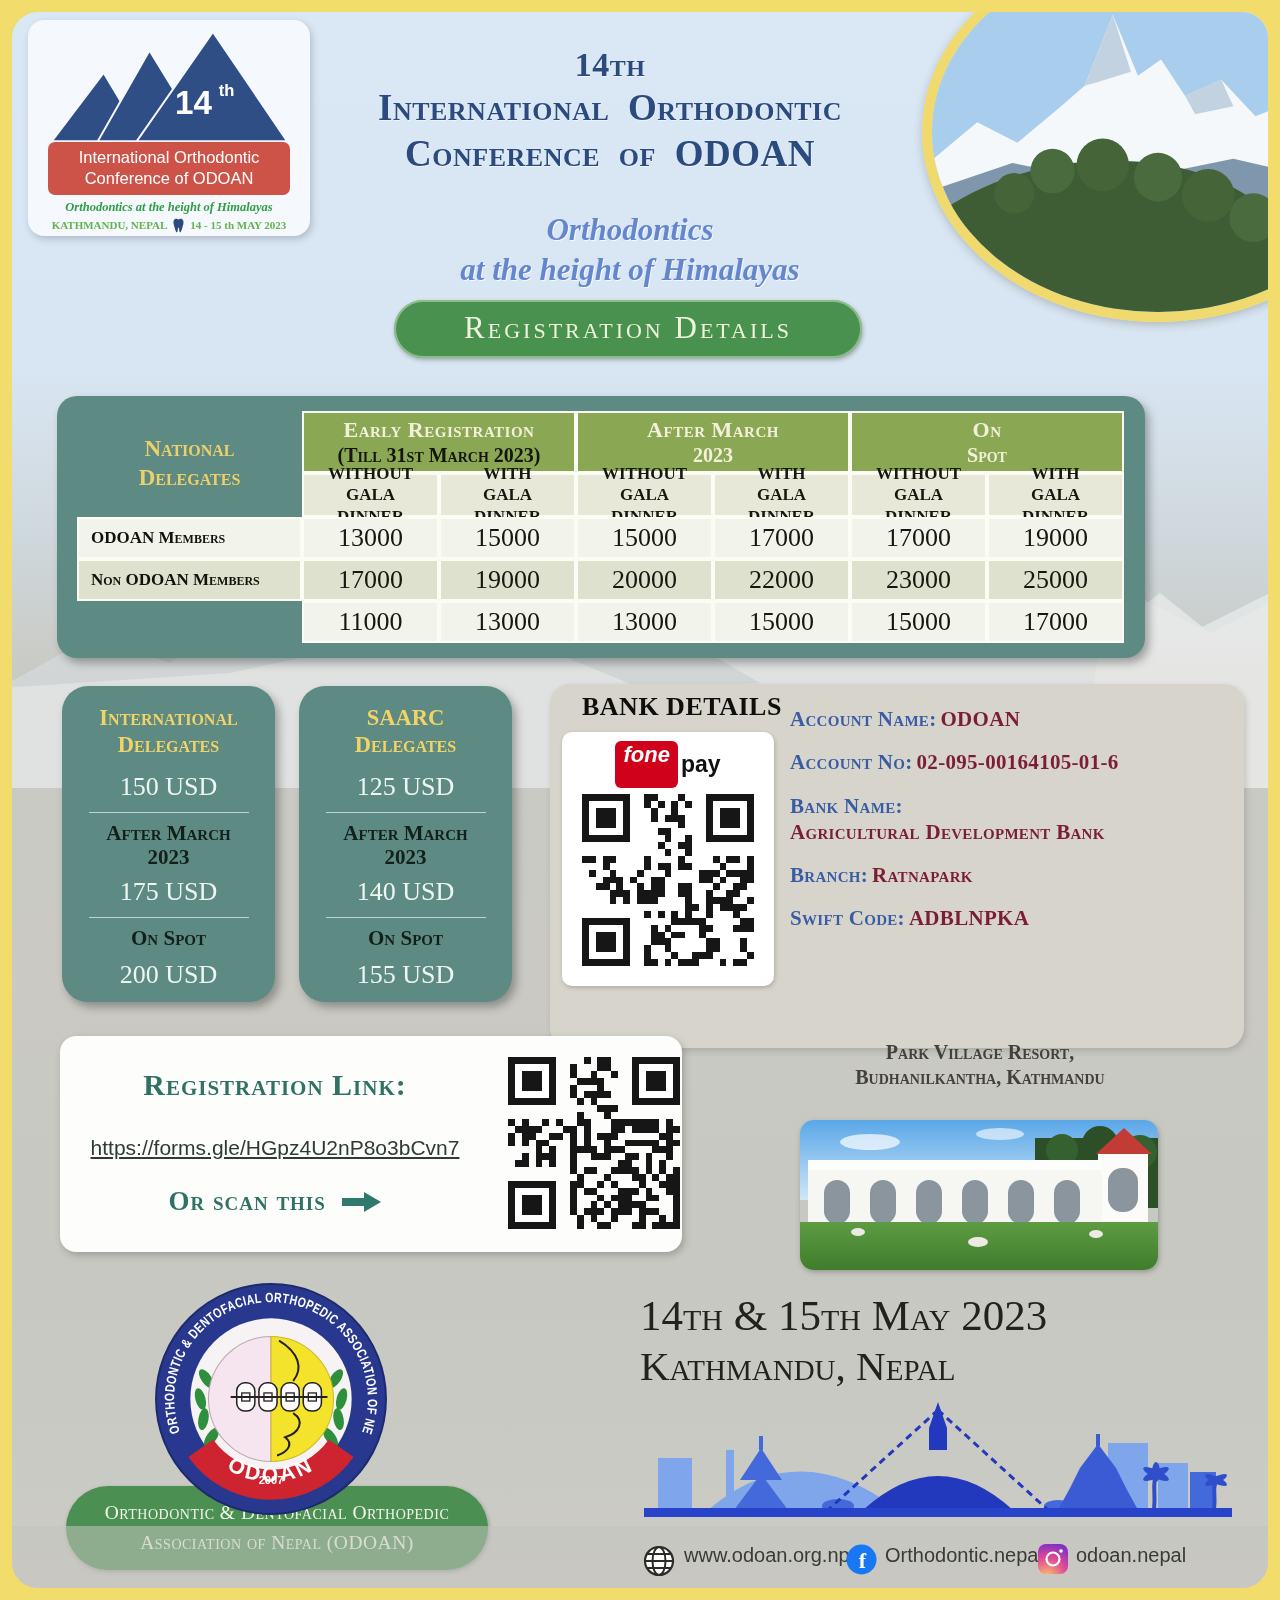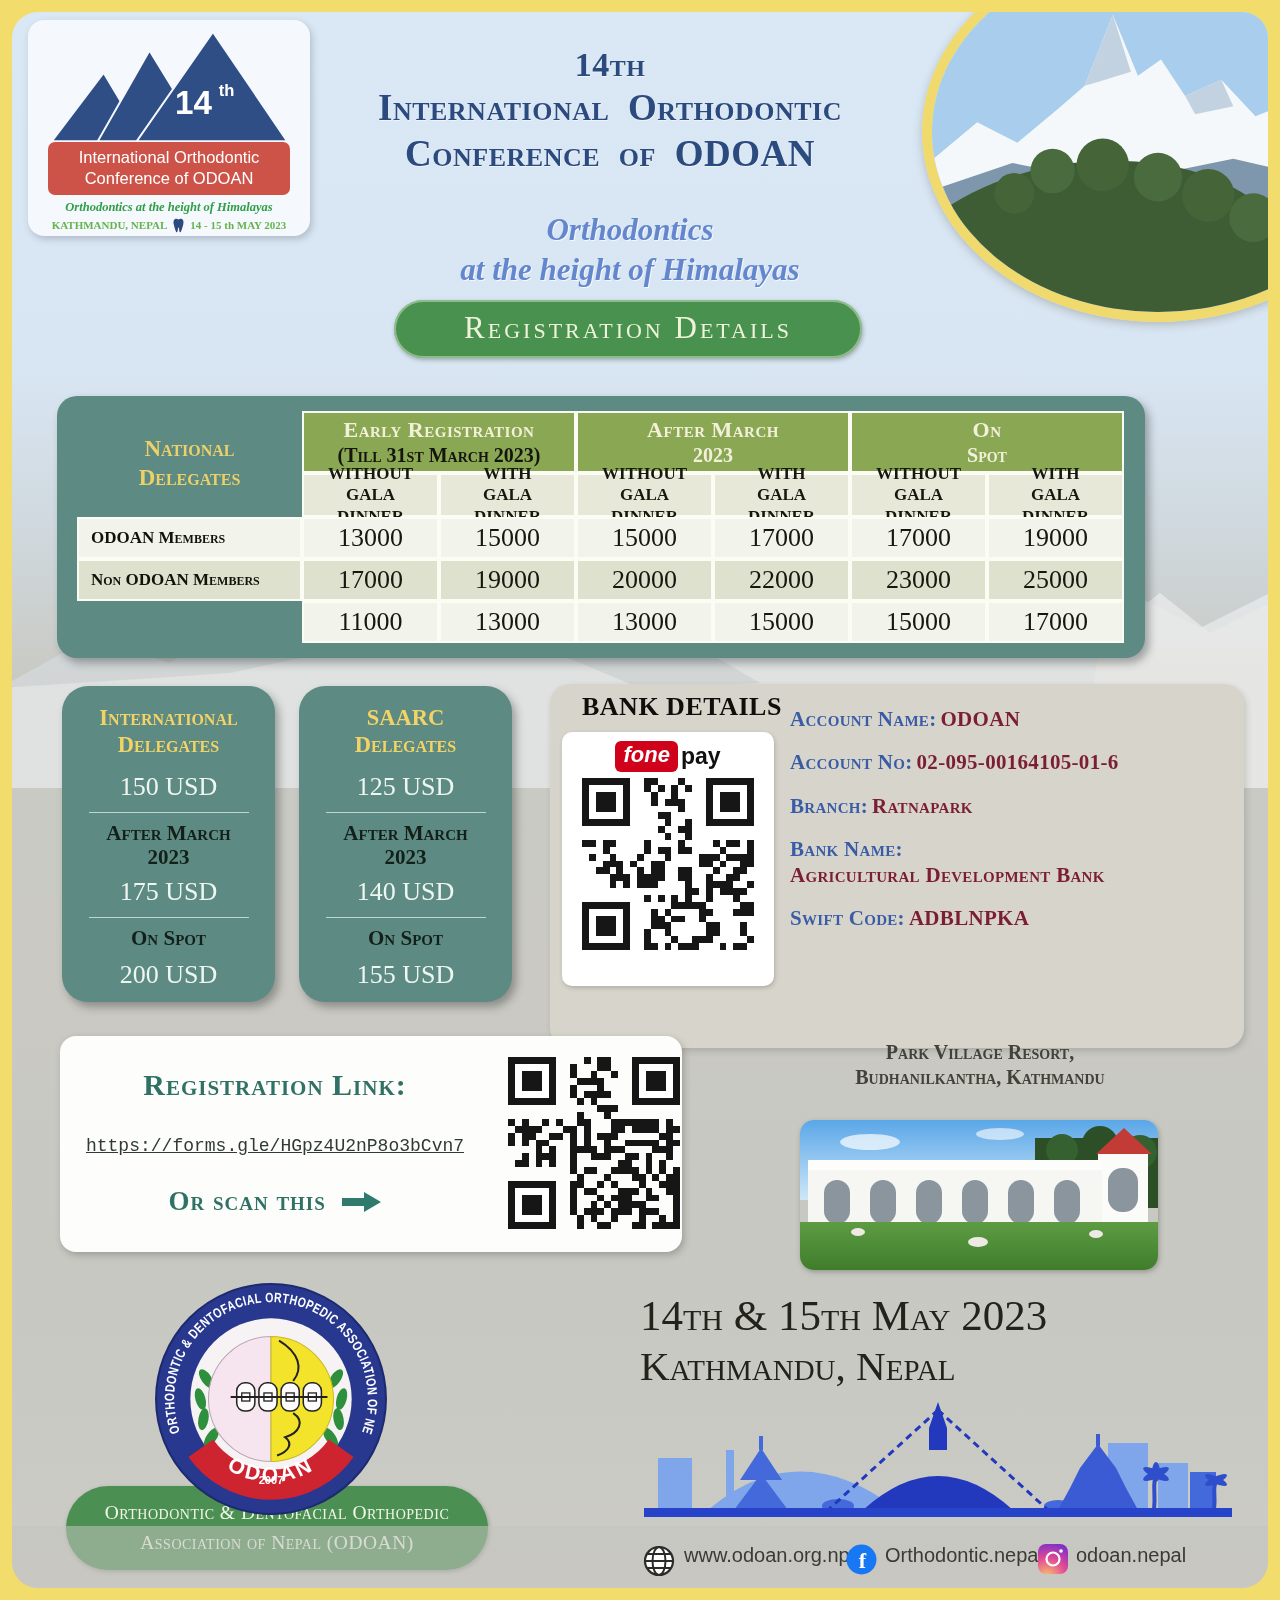--- a/index.html
+++ b/index.html
@@ -64,35 +64,35 @@
   .dcard .period{color:#132019;font-weight:bold;font-size:21px;line-height:1.15;}
 
   
   .bank{position:absolute;left:527px;top:684px;width:694px;height:364px;background:#d7d5cb;
     border-radius:20px;box-shadow:2px 3px 6px rgba(60,60,55,.2);margin-left:23px;}
   .bank-title{position:absolute;left:32px;top:8px;font-weight:bold;font-size:26px;color:#0e0e0a;letter-spacing:.5px;}
   .qrcard{position:absolute;left:12px;top:48px;width:212px;height:254px;background:#fff;border-radius:10px;
     box-shadow:1px 2px 4px rgba(60,60,55,.25);text-align:center;}
   .fonepay{display:inline-flex;align-items:center;gap:3px;margin-top:9px;font-family:"Liberation Sans",sans-serif;}
   .fonepay .fbox{background:#d0021b;color:#fff;font-weight:bold;font-style:italic;font-size:22px;
-    border-radius:6px;padding:1px 8px 4px;}
+    border-radius:6px;padding:1px 8px 20px;}
   .fonepay .fpay{color:#111;font-weight:bold;font-size:23px;}
   .qrbox{width:172px;height:172px;margin:6px auto 0;}
   .fields{position:absolute;left:240px;top:22px;right:16px;}
   .frow{margin-bottom:17px;line-height:1.25;}
   .flabel{color:#3a5ca6;font-weight:bold;font-size:21px;letter-spacing:.3px;}
   .fval{color:#7b1e32;font-weight:bold;font-size:21px;letter-spacing:.3px;}
 
   
   .reg{position:absolute;left:60px;top:1036px;width:622px;height:216px;background:#fdfdfb;border-radius:16px;
     box-shadow:2px 3px 7px rgba(60,60,55,.3);}
   .reg-title{position:absolute;left:0;top:32px;width:430px;text-align:center;color:#2f7265;
     font-weight:bold;font-size:30px;letter-spacing:1px;}
   .reg-url{position:absolute;left:0;top:100px;width:430px;text-align:center;
-    font-family:Liberation Mono, monospace;font-size:18px;color:#2f3a33;}
+    font-family:Liberation Sans, sans-serif;font-size:21px;color:#2f3a33;}
   .reg-url a{color:#2f3a33;text-decoration:underline;}
   .reg-scan{position:absolute;left:0;top:150px;width:430px;text-align:center;color:#2f7265;
     font-weight:bold;font-size:27px;letter-spacing:1px;}
   .reg-qr{position:absolute;left:448px;top:21px;width:172px;height:172px;}
 
   
   .venue-text{position:absolute;left:790px;top:1040px;width:380px;text-align:center;line-height:1.25;}
   .venue-label{color:#8c2130;font-weight:bold;font-size:20px;}
   .venue-line{color:#42423a;font-weight:bold;font-size:20px;}
   .venue-photo{position:absolute;left:800px;top:1120px;width:358px;height:150px;border-radius:14px;
@@ -438,24 +438,24 @@
                 <rect x="0" y="18" width="7" height="7"></rect>
                 <rect x="1" y="19" width="5" height="5" fill="#fff"></rect>
                 <rect x="2" y="20" width="3" height="3"></rect>
               </svg></div>
         </div>
         <div class="fields">
           <div class="frow"><span class="flabel sc">Account Name:</span>
             <span class="fval">ODOAN</span></div>
           <div class="frow"><span class="flabel sc">Account No:</span>
             <span class="fval">02-095-00164105-01-6</span></div>
+          <div class="frow"><span class="flabel sc">Bank Name:</span><br>
+            <span class="fval sc">Agricultural Development Bank</span></div>
           <div class="frow"><span class="flabel sc">Branch:</span>
             <span class="fval sc">Ratnapark</span></div>
-          <div class="frow"><span class="flabel sc">Bank Name:</span><br>
-            <span class="fval sc">Agricultural Development Bank</span></div>
           <div class="frow"><span class="flabel sc">Swift Code:</span>
             <span class="fval">ADBLNPKA</span></div>
         </div>
       </div>
 
       <div class="reg">
         <div class="reg-title sc">Registration Link:</div>
         <div class="reg-url"><a href="#">https://forms.gle/HGpz4U2nP8o3bCvn7</a></div>
         <div class="reg-scan sc">
           <span>Or scan this</span>

